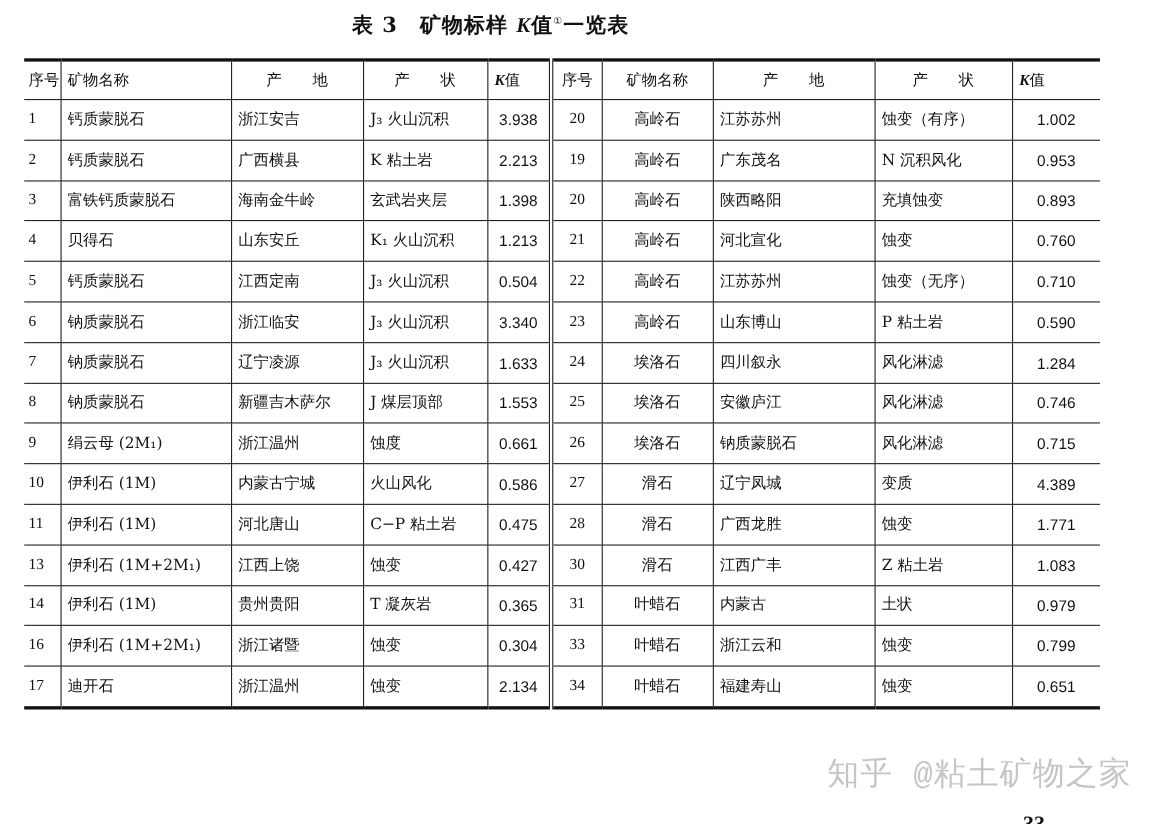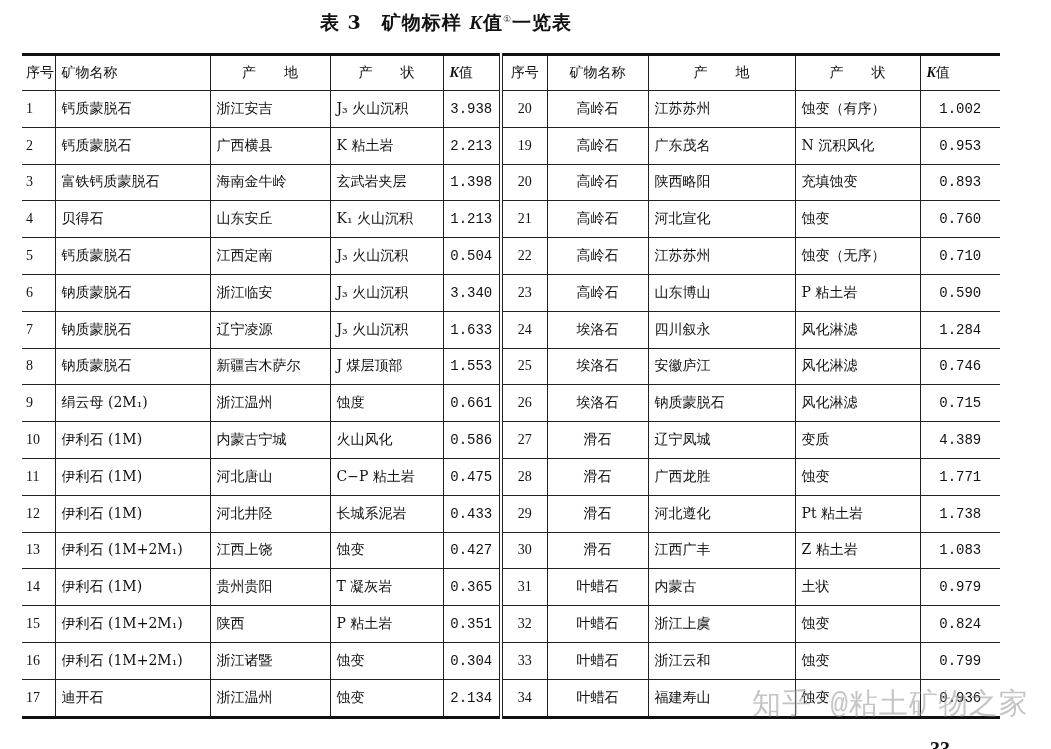--- a/index.html
+++ b/index.html
@@ -11,21 +11,21 @@
   .title sup { font-size:9px; font-weight:normal; }
   table.minerals { position:absolute; top:53px; left:22px; width:978px;
                    border-collapse:collapse; table-layout:fixed; font-size:14px; }
   table.minerals th, table.minerals td {
      height:35.8px; padding:0 6px; border:1.5px solid #222; white-space:nowrap;
      overflow:hidden; text-align:left; font-weight:normal; }
   table.minerals tr:first-child th { border-top:3px solid #111; height:34px; }
   table.minerals tr:last-child td { border-bottom:3px solid #111; }
   table.minerals th:first-child, table.minerals td:first-child { border-left:none; padding-left:4px; }
   table.minerals th:last-child, table.minerals td:last-child { border-right:none; }
-  .c-k { text-align:center !important; font-family:Liberation Mono, monospace; }
+  .c-k { text-align:center !important; font-family:Liberation Sans, sans-serif; }
   .c-idx { font-family:"Liberation Serif",serif; }
   .right-idx { text-align:center !important; }
   .right-name { text-align:center !important; }
   .split { border-right:4px double #222 !important; }
   .hdr-spread { letter-spacing:0; }
   .hdr-k { text-align:center; }
   .hdr-k i { font-family:"Liberation Serif",serif; font-weight:bold; }
   .watermark { position:absolute; left:752px; top:684px; font-size:29px; color:rgba(150,150,150,0.55);
                font-family:Liberation Mono, monospace; letter-spacing:1px; pointer-events:none; }
   .pagenum { position:absolute; left:930px; top:738px; font-size:20px; font-weight:bold;
@@ -192,32 +192,20 @@
         <td>河北唐山</td>
         <td>C−P 粘土岩</td>
         <td class="c-k split">0.475</td>
         <td class="c-idx right-idx">28</td>
         <td class="right-name">滑石</td>
         <td>广西龙胜</td>
         <td>蚀变</td>
         <td class="c-k">1.771</td>
       </tr>
       <tr>
-        <td class="c-idx">12</td>
-        <td>伊利石 (1M)</td>
-        <td>河北井陉</td>
-        <td>长城系泥岩</td>
-        <td class="c-k split">0.433</td>
-        <td class="c-idx right-idx">29</td>
-        <td class="right-name">滑石</td>
-        <td>河北遵化</td>
-        <td>Pt 粘土岩</td>
-        <td class="c-k">1.738</td>
-      </tr>
-      <tr>
         <td class="c-idx">13</td>
         <td>伊利石 (1M+2M₁)</td>
         <td>江西上饶</td>
         <td>蚀变</td>
         <td class="c-k split">0.427</td>
         <td class="c-idx right-idx">30</td>
         <td class="right-name">滑石</td>
         <td>江西广丰</td>
         <td>Z 粘土岩</td>
         <td class="c-k">1.083</td>
@@ -228,32 +216,20 @@
         <td>贵州贵阳</td>
         <td>T 凝灰岩</td>
         <td class="c-k split">0.365</td>
         <td class="c-idx right-idx">31</td>
         <td class="right-name">叶蜡石</td>
         <td>内蒙古</td>
         <td>土状</td>
         <td class="c-k">0.979</td>
       </tr>
       <tr>
-        <td class="c-idx">15</td>
-        <td>伊利石 (1M+2M₁)</td>
-        <td>陕西</td>
-        <td>P 粘土岩</td>
-        <td class="c-k split">0.351</td>
-        <td class="c-idx right-idx">32</td>
-        <td class="right-name">叶蜡石</td>
-        <td>浙江上虞</td>
-        <td>蚀变</td>
-        <td class="c-k">0.824</td>
-      </tr>
-      <tr>
         <td class="c-idx">16</td>
         <td>伊利石 (1M+2M₁)</td>
         <td>浙江诸暨</td>
         <td>蚀变</td>
         <td class="c-k split">0.304</td>
         <td class="c-idx right-idx">33</td>
         <td class="right-name">叶蜡石</td>
         <td>浙江云和</td>
         <td>蚀变</td>
         <td class="c-k">0.799</td>
@@ -261,19 +237,19 @@
       <tr>
         <td class="c-idx">17</td>
         <td>迪开石</td>
         <td>浙江温州</td>
         <td>蚀变</td>
         <td class="c-k split">2.134</td>
         <td class="c-idx right-idx">34</td>
         <td class="right-name">叶蜡石</td>
         <td>福建寿山</td>
         <td>蚀变</td>
-        <td class="c-k">0.936</td>
+        <td class="c-k">0.651</td>
       </tr>
     </tbody>
 </table>
 
 <div class="watermark">知乎 @粘土矿物之家</div>
 <div class="pagenum">33</div>
 
 </body></html>

